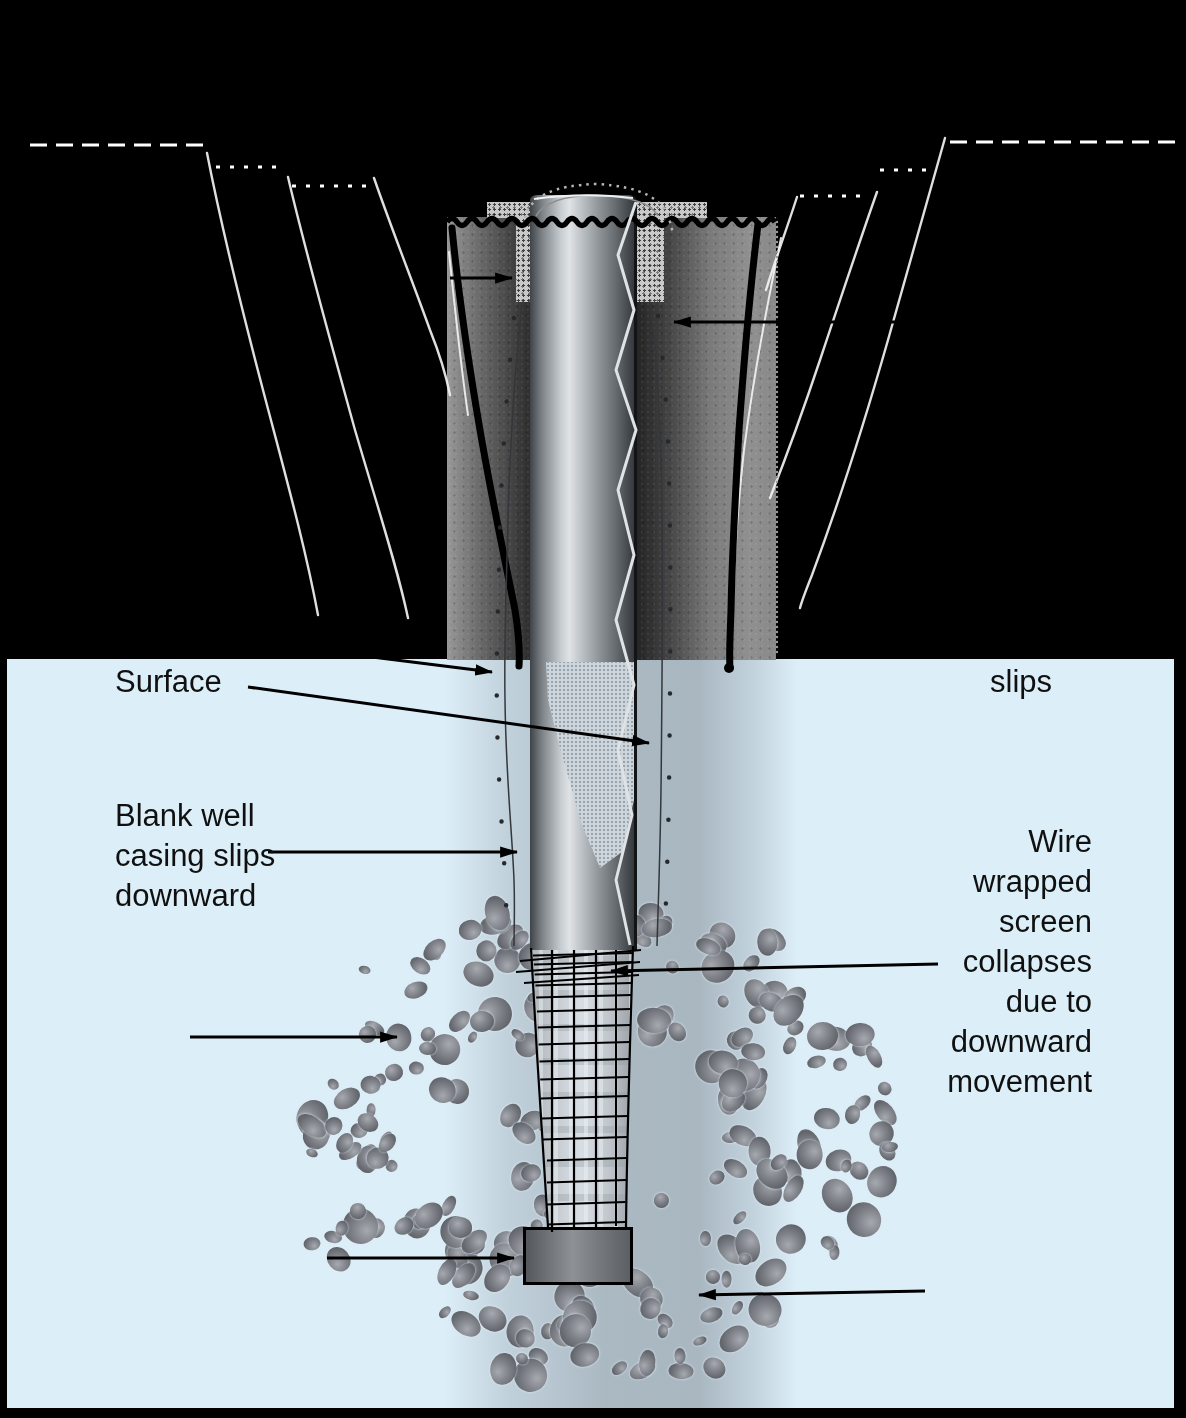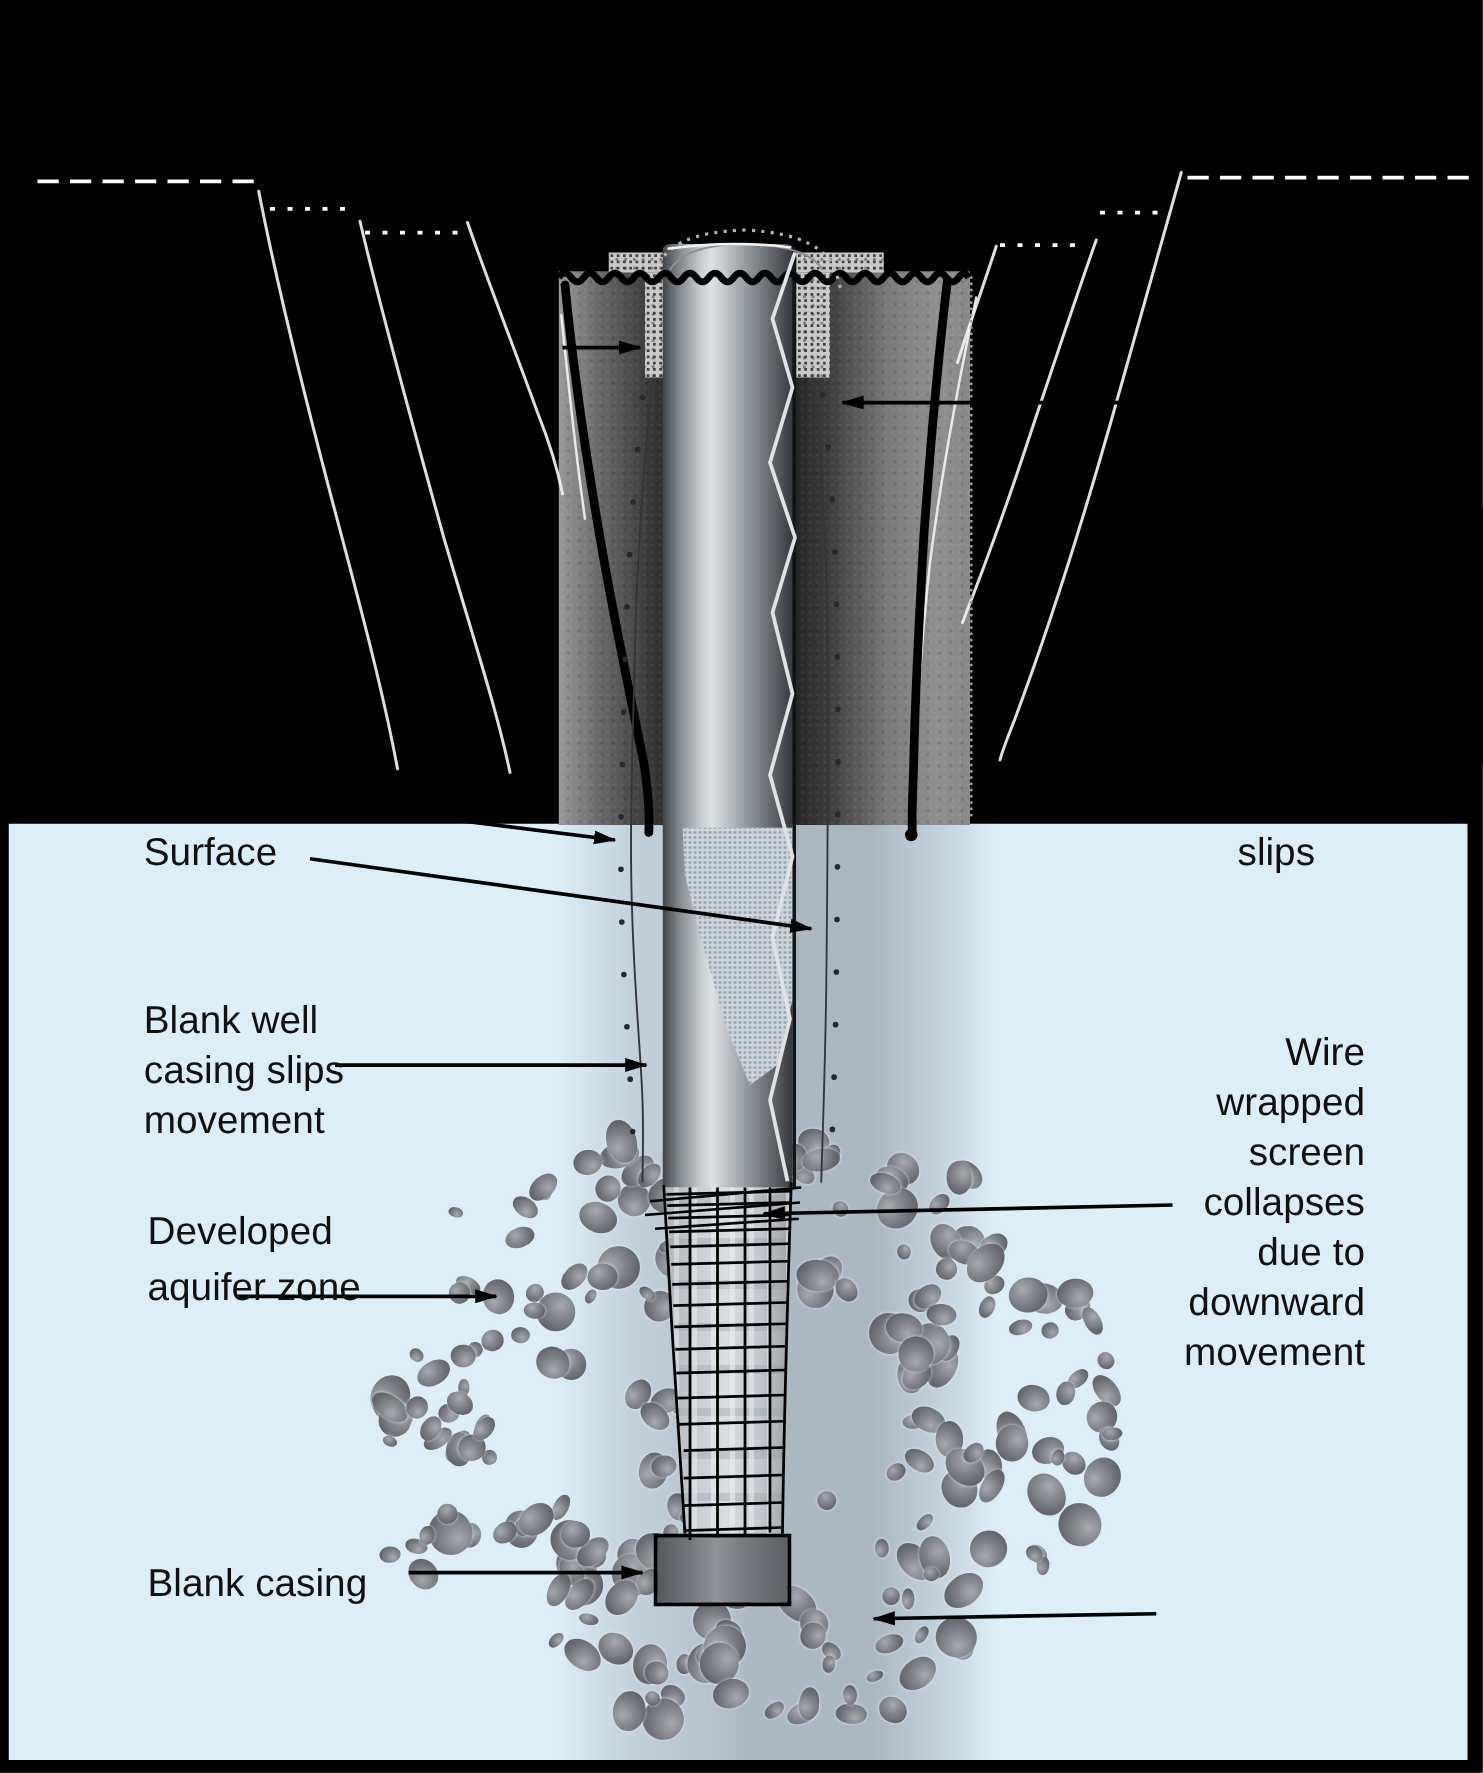--- a/index.html
+++ b/index.html
@@ -402,24 +402,21 @@
       <path d="M938,964 L611,971" marker-end="url(#ah)"></path>
       <path d="M327,1258 L514,1258" marker-end="url(#ah)"></path>
       <path d="M925,1291 L699,1295" marker-end="url(#ah)"></path>
     </g>
   </svg>
 
   <div class="lbl" style="left:115px;top:662px;">Surface</div>
   <div class="lbl" style="left:990px;top:662px;">slips</div>
   <div class="lbl" style="left:115px;top:796px;">Blank well
 casing slips
-movement</div>
-  <div class="lbl lh45" style="left:118px;top:962px;">Developed
-aquifer zone</div>
+downward</div>
   <div class="lbl right" style="left:930px;top:822px;width:162px;">Wire
 wrapped
 screen
 collapses
 due to
 downward
 movement</div>
-  <div class="lbl" style="left:118px;top:1247px;">Blank casing</div>
 </div>
 
 </body></html>

